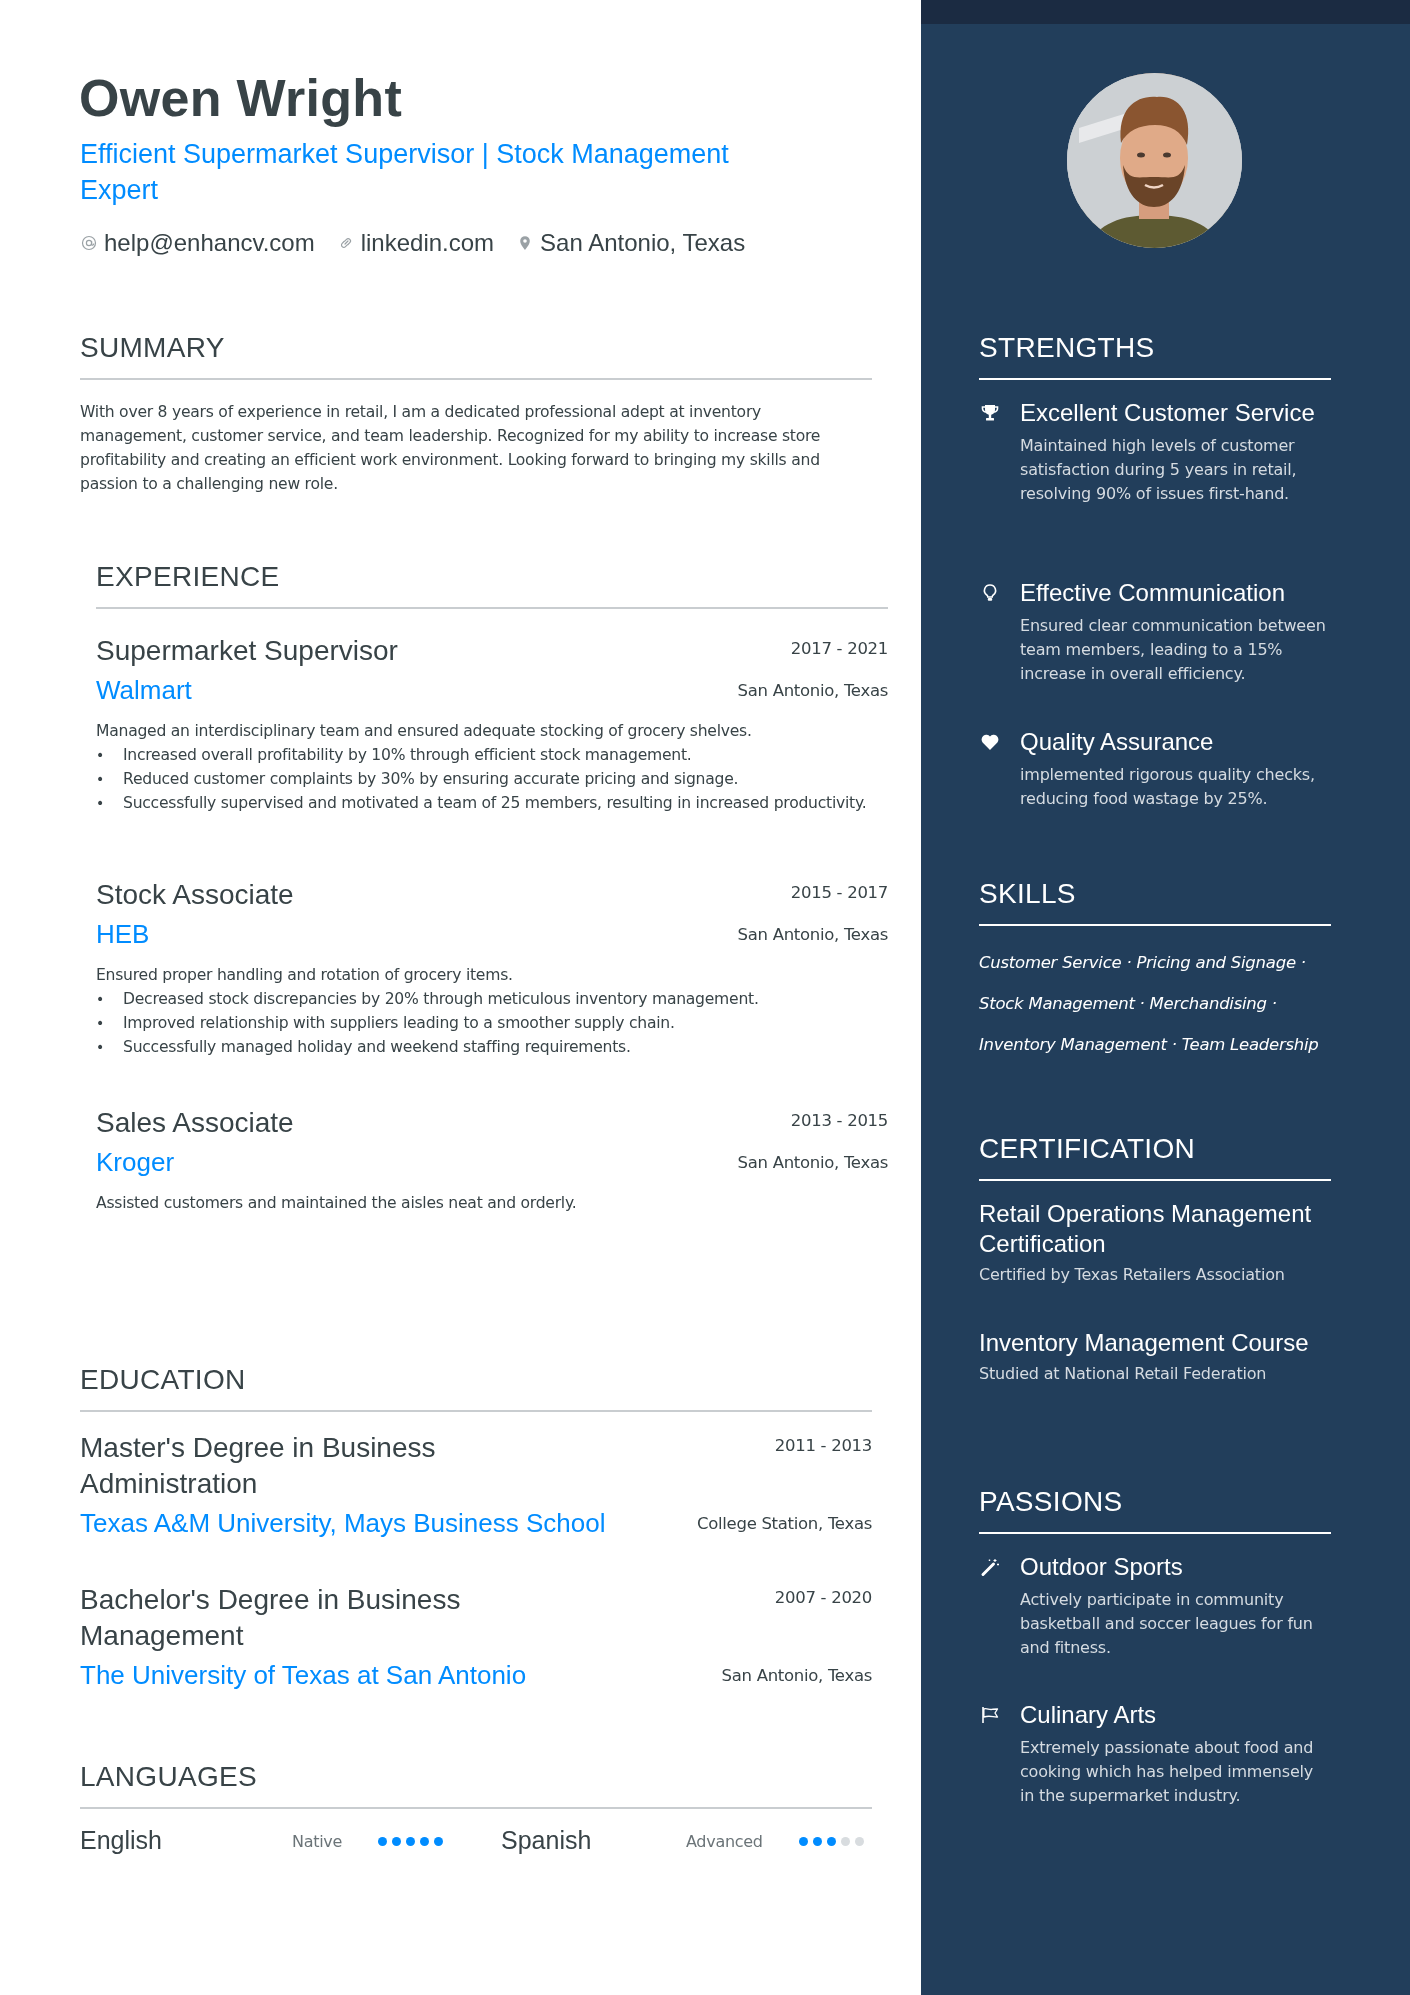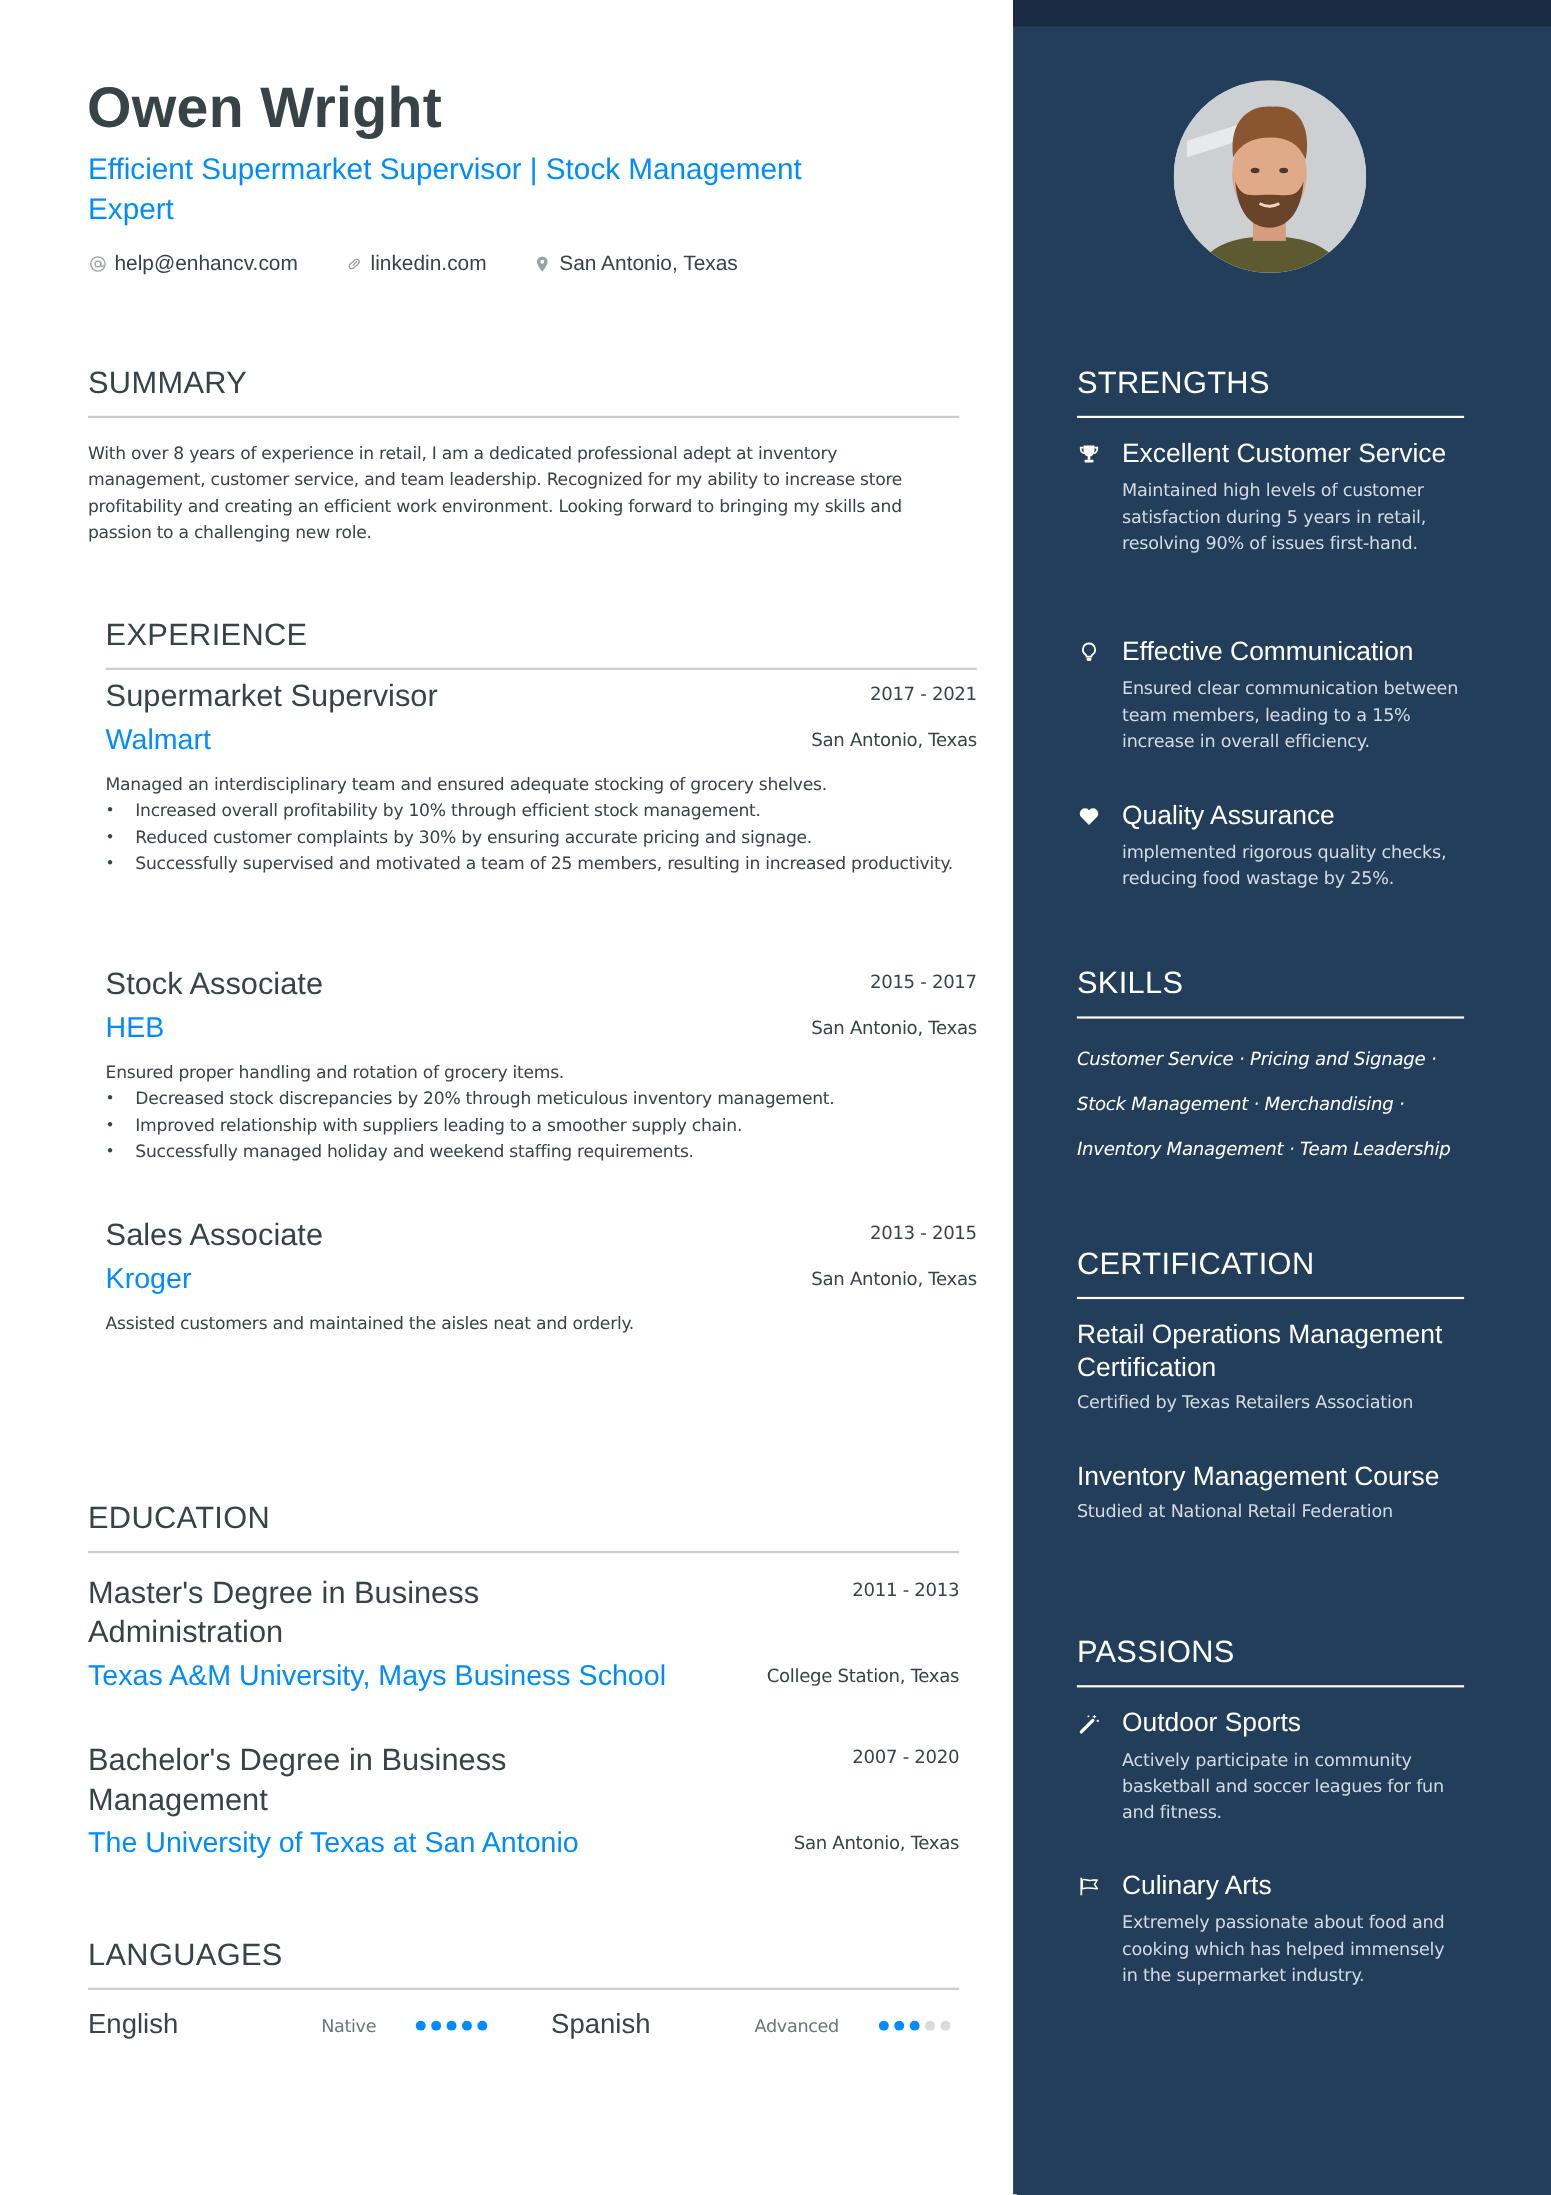--- a/index.html
+++ b/index.html
@@ -3,21 +3,21 @@
 <meta charset="utf-8">
 <style>
   * { box-sizing: border-box; margin: 0; padding: 0; }
   html, body { width: 1410px; height: 1995px; background: #ffffff; }
   body { position: relative; font-family: "Liberation Sans", sans-serif; color: #384347; overflow: hidden; }
 
   
   .main { position: absolute; left: 0; top: 0; width: 921px; height: 1995px; padding: 0 0 0 80px; }
   .name { position: absolute; left: 79px; top: 68px; font-size: 52px; font-weight: bold; color: #384347; letter-spacing: 0.3px; }
   .headline { position: absolute; left: 80px; top: 136px; width: 720px; font-size: 27px; line-height: 36px; color: #008cff; }
-  .contacts { position: absolute; left: 80px; top: 229px; display: flex; align-items: center; font-size: 19px; color: #384347; gap: 20px; }
+  .contacts { position: absolute; left: 80px; top: 229px; display: flex; align-items: center; font-size: 24px; color: #384347; }
   .contact { display: flex; align-items: center; margin-right: 22px; }
   .contact .ic { display: inline-flex; width: 18px; height: 18px; margin-right: 6px; align-items: center; justify-content: center; color: #9aa1a5; }
   .contact .ic svg { width: 16px; height: 16px; }
 
   .sec { position: absolute; left: 80px; width: 792px; }
   .sec-title { font-size: 28px; color: #384347; letter-spacing: 0.3px; text-transform: uppercase; height: 36px; line-height: 36px; }
   .sec-rule { margin-top: 12px; height: 2px; background: #c9cdd0; }
 
   .summary-text { margin-top: 20px; font-family: "DejaVu Sans", sans-serif; font-size: 15.6px; line-height: 24px; color: #384347; letter-spacing: -0.25px; }
 
@@ -109,21 +109,21 @@
   <div class="sec" style="top:330px;">
     <div class="sec-title">SUMMARY</div>
     <div class="sec-rule"></div>
     <div class="summary-text">With over 8 years of experience in retail, I am a dedicated professional adept at inventory management, customer service, and team leadership. Recognized for my ability to increase store profitability and creating an efficient work environment.  Looking forward to bringing my skills and passion to a challenging new role.</div>
   </div>
 
   <div class="sec" style="top:559px; height:760px;margin-left:16px;">
     <div class="sec-title">EXPERIENCE</div>
     <div class="sec-rule"></div>
 
-    <div class="entry" style="top:56px;">
+    <div class="entry" style="top:74px;">
       <div class="entry-row1">
         <div class="entry-title">Supermarket Supervisor</div>
         <div class="entry-date">2017 - 2021</div>
       </div>
       <div class="entry-row2">
         <div class="entry-org">Walmart</div>
         <div class="entry-loc">San Antonio, Texas</div>
       </div>
       <div class="entry-desc">Managed an interdisciplinary team and ensured adequate stocking of grocery shelves.</div>
       <ul class="bullets">

